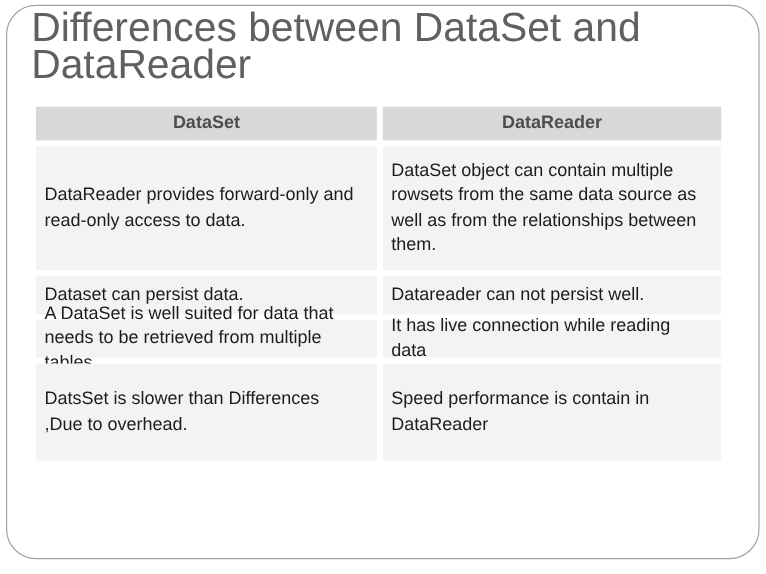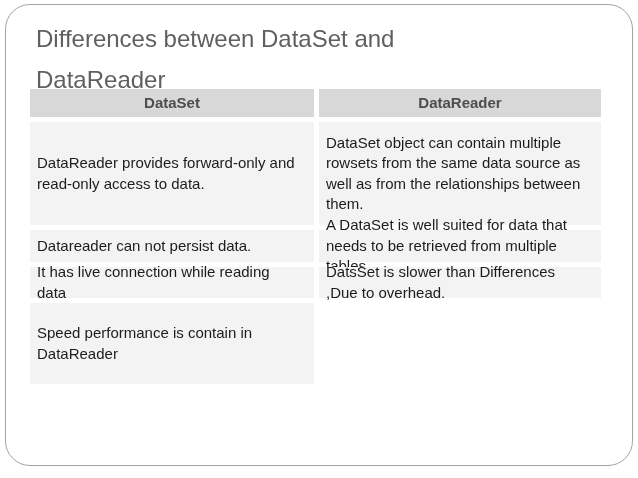--- a/index.html
+++ b/index.html
@@ -22,24 +22,24 @@
     top: 4px;
     bottom: 12px;
     border: 1px solid var(--border-color, #a3a3a3);
     border-radius: 25px;
     pointer-events: none;
   }
   .title {
     position: absolute;
     left: 20px;
     top: 2px;
-    margin: 16px;
-    font-size: 24px;
+    margin: 6px;
+    font-size: 34px;
     font-weight: 400;
-    line-height: 41px;
+    line-height: 31px;
     color: var(--title-color, #606060);
     white-space: pre-line;
     letter-spacing: 0px;
   }
   .cmp-table {
     position: absolute;
     left: 30px;
     top: 89px;
     display: grid;
     grid-template-columns: 284px 282px;
@@ -81,21 +81,22 @@
     <div class="cell header">DataReader</div>
 
     <div class="cell">DataReader provides forward-only and
 read-only access to data.</div>
     <div class="cell">DataSet object can contain multiple
 rowsets from the same data source as
 well as from the relationships between
 them.</div>
 
 
-    <div class="cell">Datareader can not persist data.</div>
+    <div class="cell">Dataset can persist data.</div>
+    <div class="cell">Datareader can not persist well.</div>
 
     <div class="cell">A DataSet is well suited for data that
 needs to be retrieved from multiple
 tables.</div>
     <div class="cell">It has live connection while reading
 data</div>
 
     <div class="cell">DatsSet is slower than Differences
 ,Due to overhead.</div>
     <div class="cell">Speed performance is contain in

